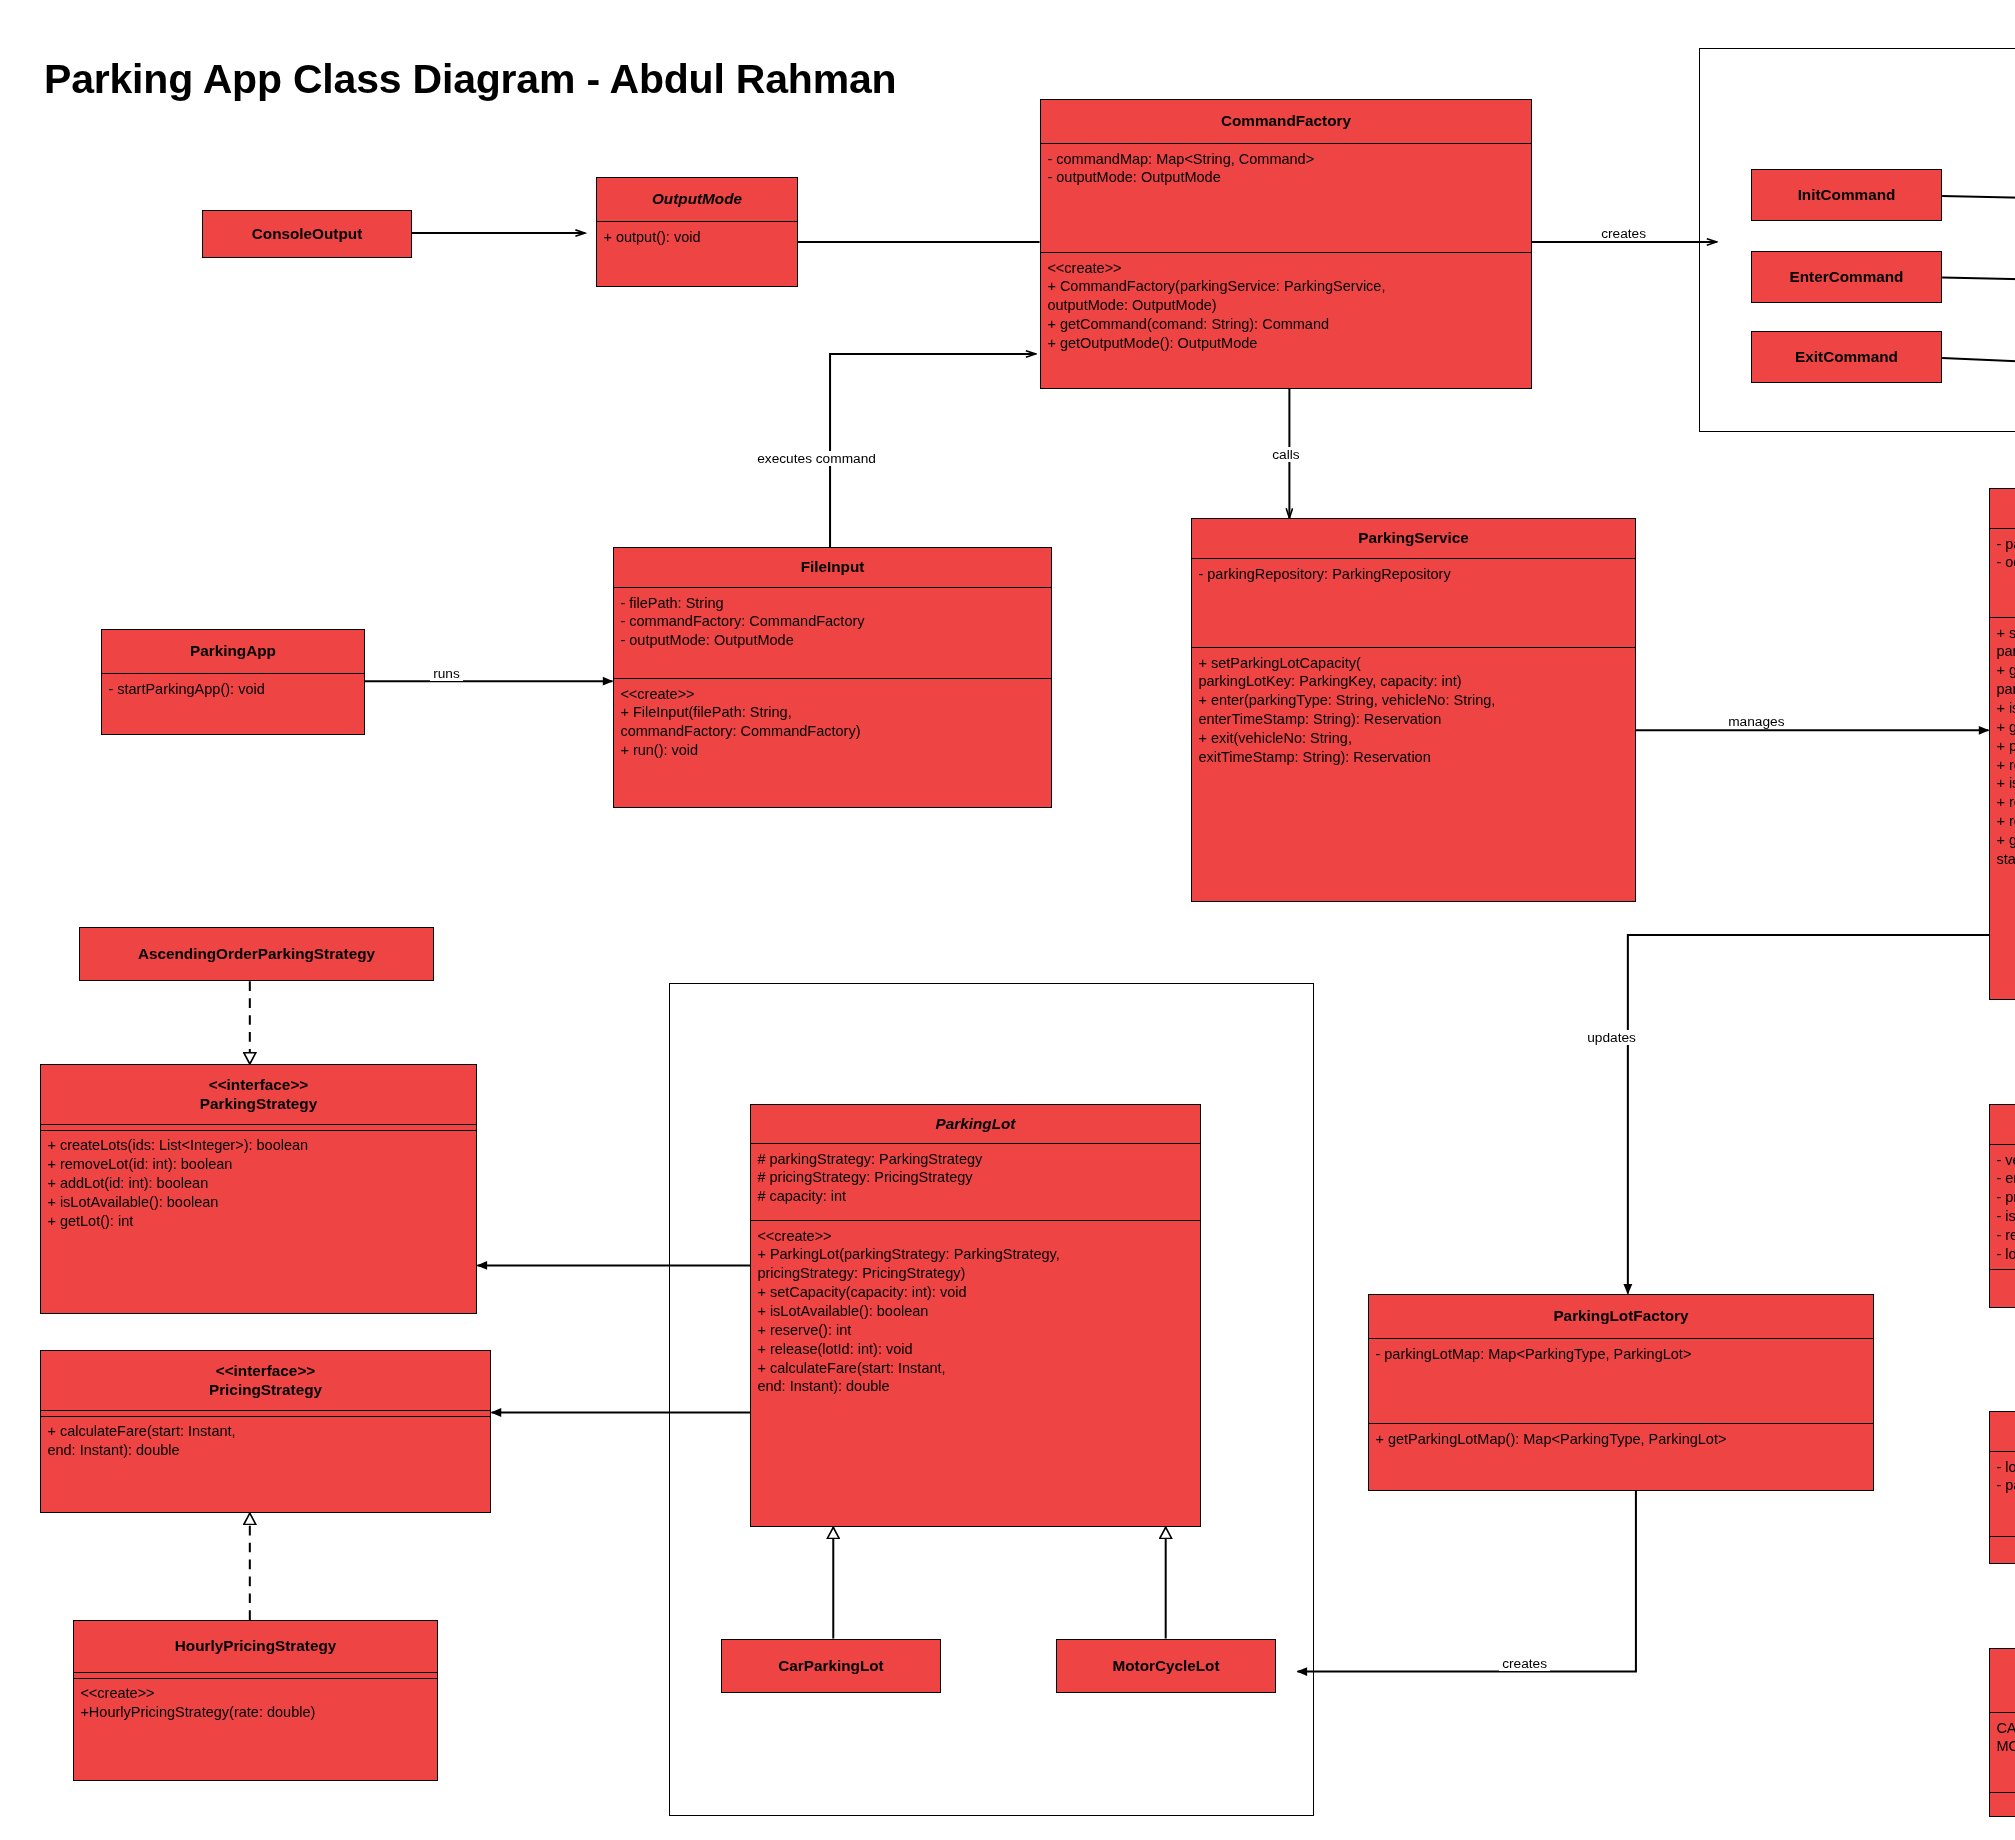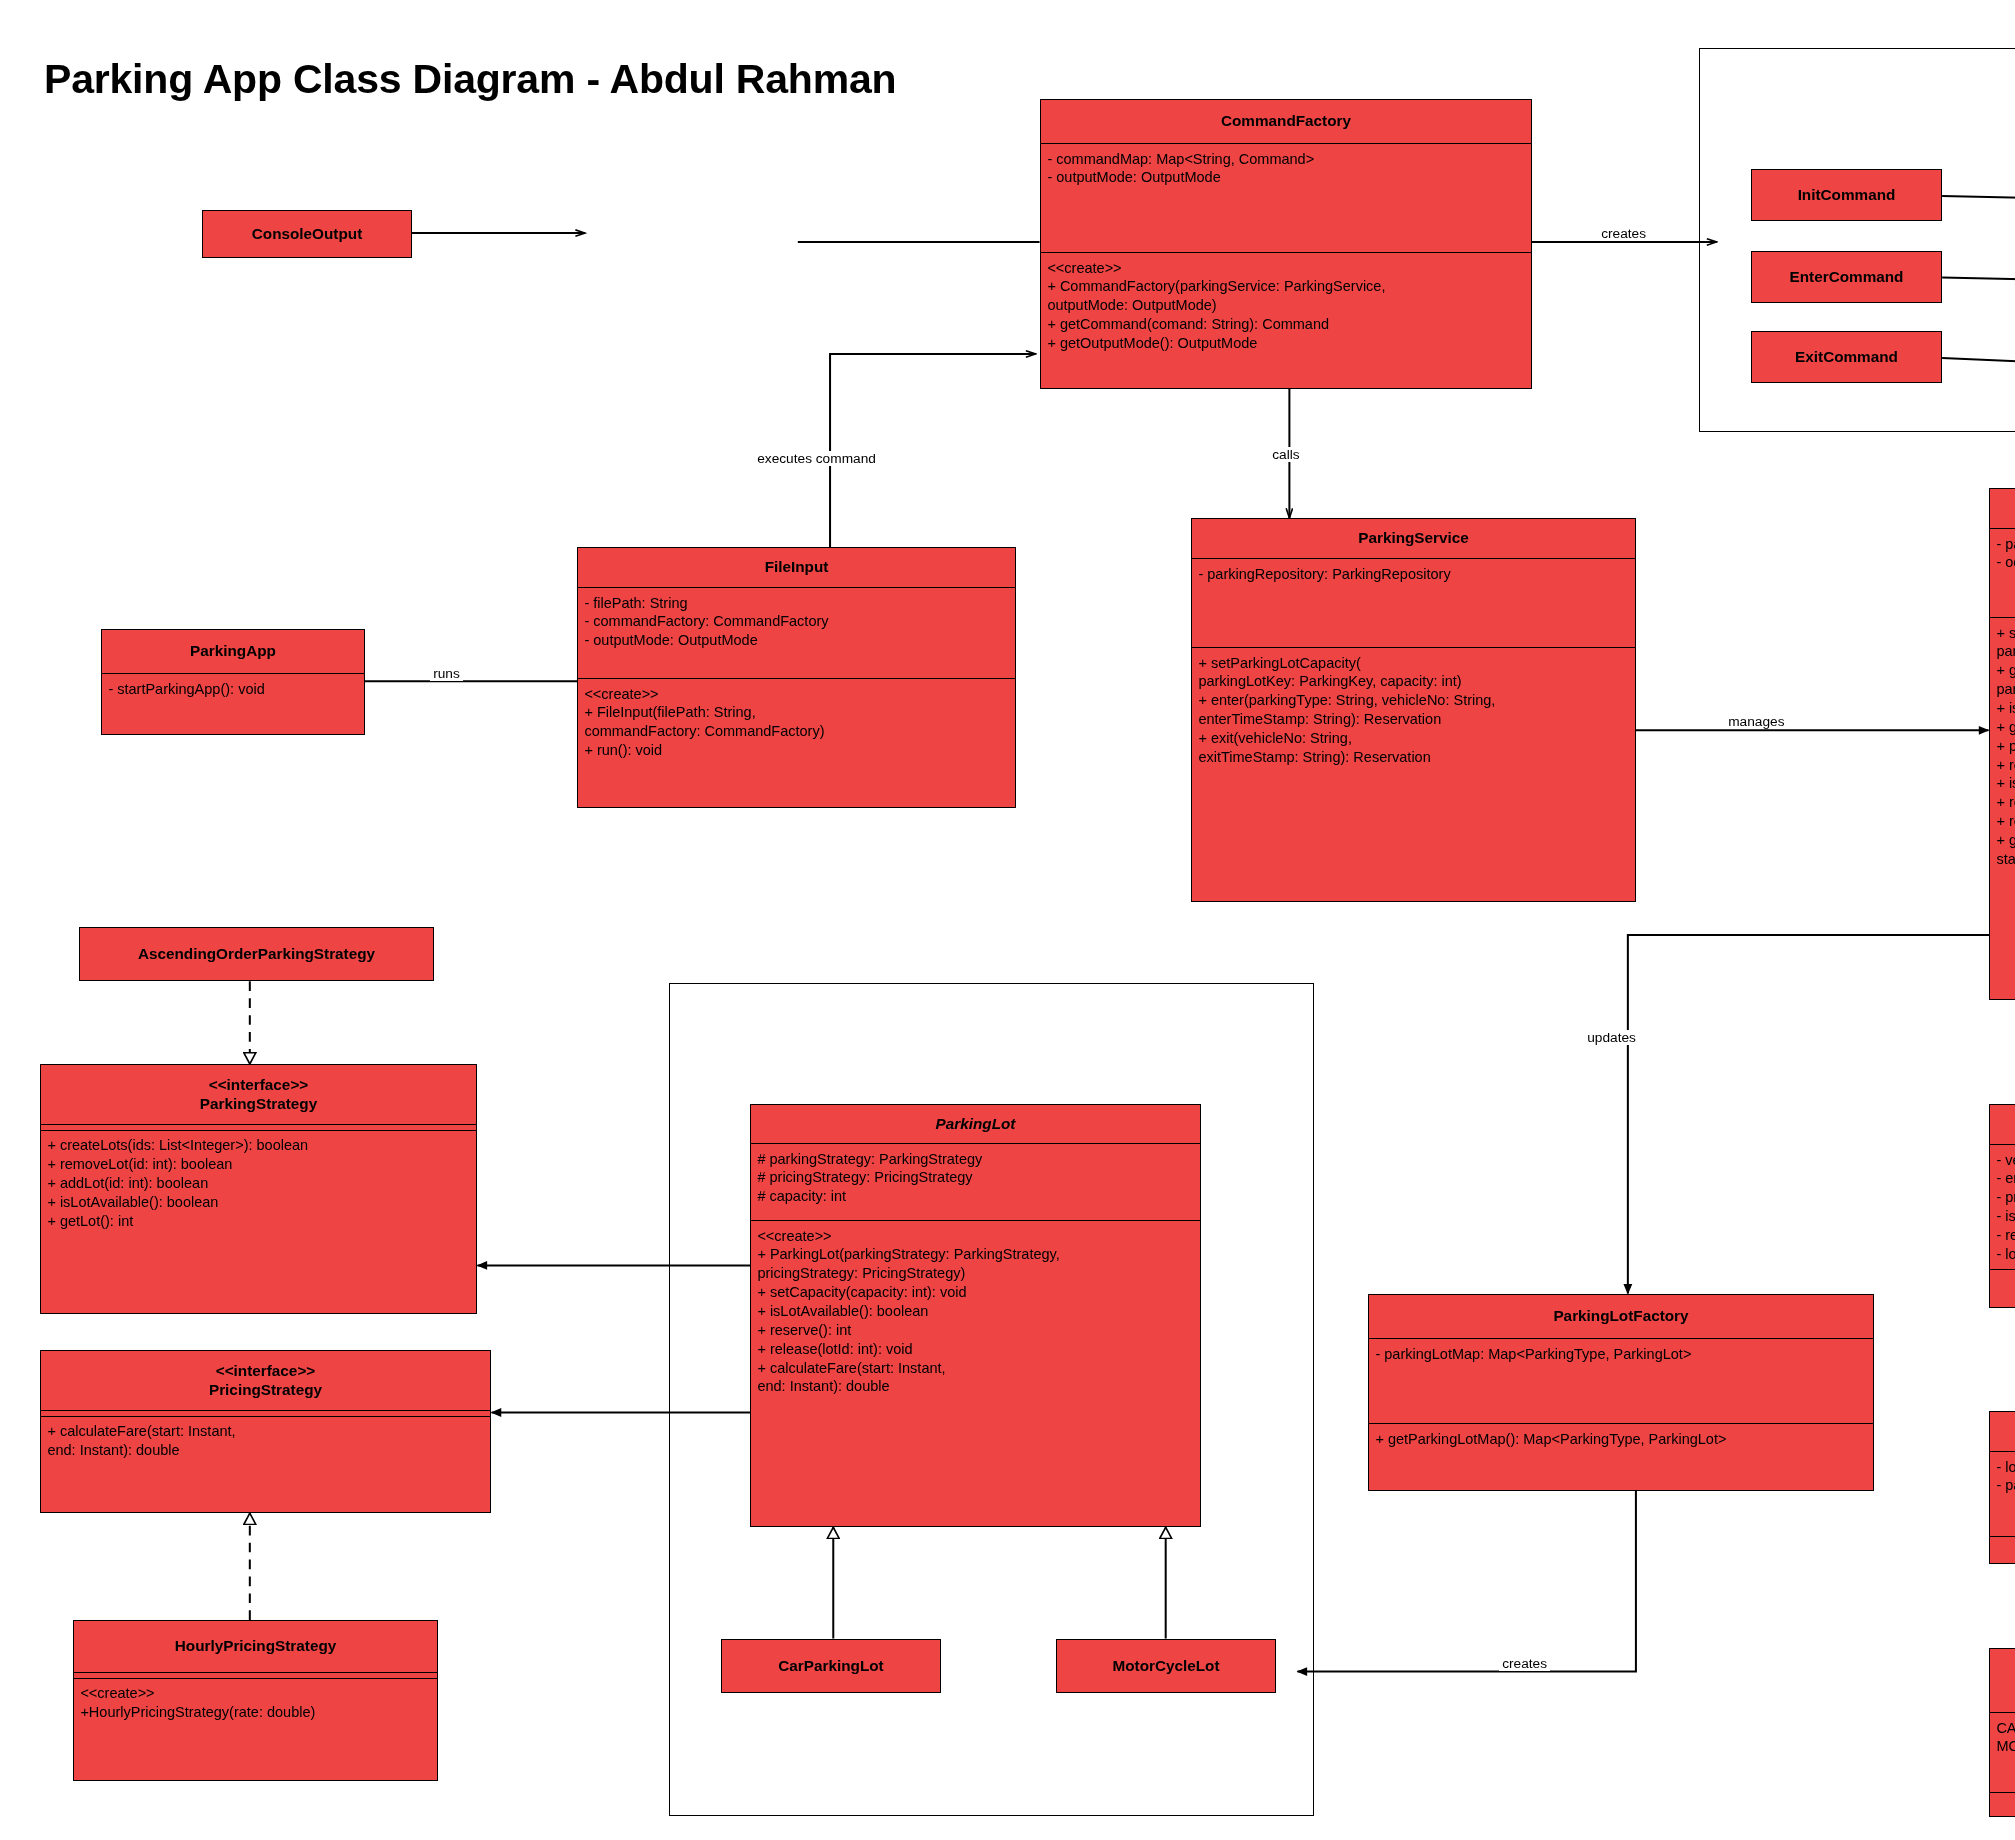--- a/index.html
+++ b/index.html
@@ -92,20 +92,24 @@
     </g>
   </svg>
 
   <div class="frame" style="left:1699px;top:48px;width:834px;height:384px;"></div>
   <div class="frame" style="left:669px;top:983px;width:645px;height:833px;"></div>
 
   <div class="cls plain" style="left:202px;top:210px;width:210px;height:48px;">
     <div class="hdr">ConsoleOutput</div>
   </div>
 
+  <div class="cls" style="left:596px;top:177px;width:202px;height:110px;">
+    <div class="hdr italic" style="height:44px;">OutputMode</div>
+    <div class="sect">+ output(): void</div>
+  </div>
 
   <div class="cls" style="left:1040px;top:99px;width:492px;height:290px;">
     <div class="hdr" style="height:44px;">CommandFactory</div>
     <div class="sect b" style="height:109px;">- commandMap: Map&lt;String, Command&gt;
 - outputMode: OutputMode</div>
     <div class="sect">&lt;&lt;create&gt;&gt;
 + CommandFactory(parkingService: ParkingService,
 outputMode: OutputMode)
 + getCommand(comand: String): Command
 + getOutputMode(): OutputMode</div>
@@ -119,21 +123,21 @@
   </div>
   <div class="cls plain" style="left:1751px;top:331px;width:191px;height:52px;">
     <div class="hdr">ExitCommand</div>
   </div>
 
   <div class="cls" style="left:101px;top:629px;width:264px;height:106px;">
     <div class="hdr" style="height:44px;">ParkingApp</div>
     <div class="sect">- startParkingApp(): void</div>
   </div>
 
-  <div class="cls" style="left:577px;top:547px;width:439px;height:261px;">
+  <div class="cls" style="left:613px;top:547px;width:439px;height:261px;">
     <div class="hdr" style="height:40px;">FileInput</div>
     <div class="sect b" style="height:91px;">- filePath: String
 - commandFactory: CommandFactory
 - outputMode: OutputMode</div>
     <div class="sect">&lt;&lt;create&gt;&gt;
 + FileInput(filePath: String,
 commandFactory: CommandFactory)
 + run(): void</div>
   </div>
 

